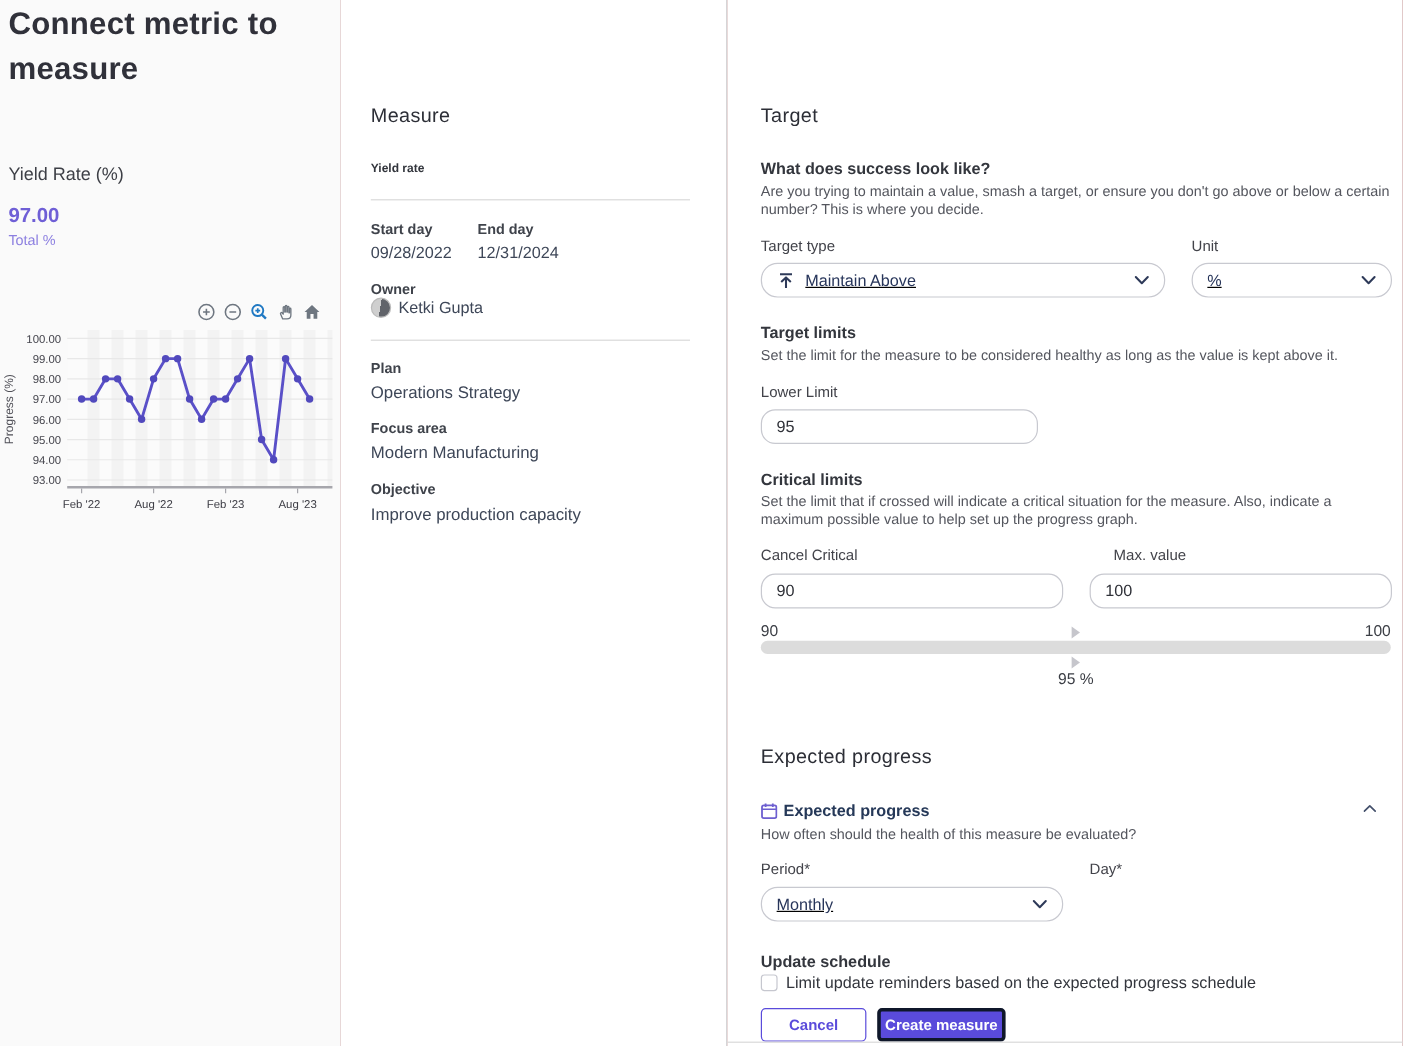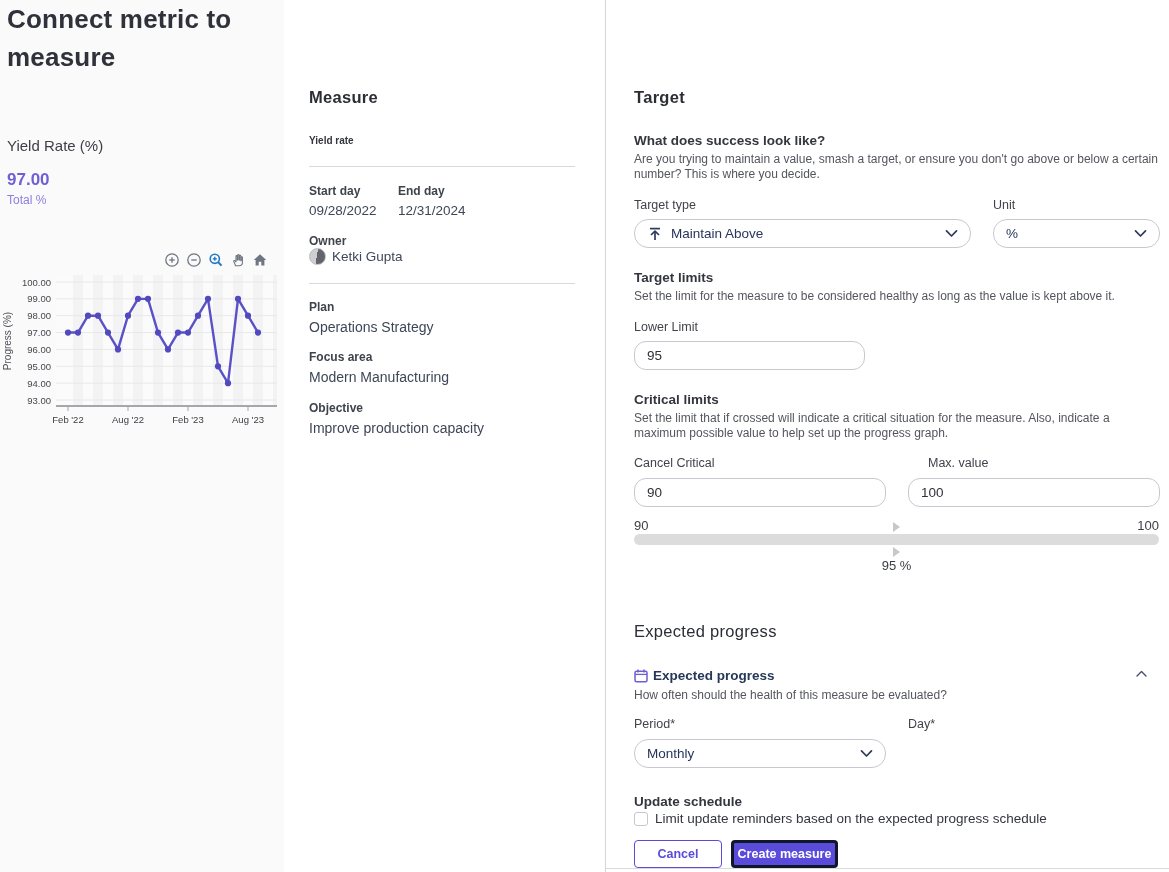--- a/index.html
+++ b/index.html
@@ -12,38 +12,38 @@
   .metric-name { position:absolute; left:7px; top:137px; font-size:15px; color:#3d3f46; }
   .metric-value { position:absolute; left:7px; top:170px; font-size:17px; font-weight:700; color:#6f5fd6; }
   .metric-unit { position:absolute; left:7px; top:193px; font-size:12px; color:#8c7fe0; }
 
   .chart-toolbar { position:absolute; left:163px; top:251px; display:flex; gap:5px; align-items:center; }
   .tb-btn { width:17px; height:17px; display:flex; align-items:center; justify-content:center; cursor:pointer; }
   .chart-wrap { position:absolute; left:0; top:270px; width:284px; height:160px; }
 
   
   .mid-panel { position:absolute; left:284px; top:0; width:321px; height:872px; background:#fff; }
-  .sec-heading { font-size:16.5px; font-weight:700; color:#2c2e36; letter-spacing:.3px; }
+  .sec-heading { font-size:16.5px; font-weight:400; color:#2c2e36; letter-spacing:.3px; }
   .mid-panel .sec-heading { position:absolute; left:25px; top:88px; }
   .measure-name { position:absolute; left:25px; top:135px; font-size:10px; font-weight:700; color:#33363d; }
   .hr { position:absolute; left:25px; width:266px; height:1px; background:#d9d9d9; }
   .flabel { font-size:12px; font-weight:700; color:#3f434b; }
   .fvalue { font-size:13.5px; color:#3e4758; }
   .owner-row { position:absolute; left:25px; top:248px; display:flex; align-items:center; gap:6px; }
   .avatar { width:17px; height:17px; border-radius:50%; background:linear-gradient(100deg,#cfcfcf 46%,#61646a 46%); border:1px solid #bbb; }
 
   
   .v-divider { position:absolute; left:605px; top:0; width:1px; height:872px; background:#d5d5d7; }
   .right-panel { position:absolute; left:606px; top:0; width:563px; height:872px; background:#fff; }
   .right-panel .sec-heading { position:absolute; left:28px; top:88px; }
   .subhead { font-size:13.5px; font-weight:700; color:#33363d; }
   .desc { font-size:12px; line-height:15px; color:#54565e; }
   .ctl-label { font-size:12.5px; font-weight:500; color:#42434a; }
 
-  .dropdown { position:absolute; height:29px; border:1px solid #c8c9d0; border-radius:14px; background:#fff; display:flex; align-items:center; padding:0 12px; cursor:pointer; }
+  .dropdown { position:absolute; height:29px; border:1px solid #c8c9d0; border-radius:14px; background:#fff; display:flex; align-items:center; padding:0 12px; cursor:pointer;text-decoration:underline; }
   .dropdown .dd-text { font-size:13.5px; color:#27355a; flex:1; white-space:nowrap; overflow:hidden; }
   .dropdown .dd-icon { margin-right:8px; display:flex; }
   .dropdown .chev { display:flex; margin-left:6px; }
 
   .txt-input { position:absolute; height:29px; border:1px solid #c8c9d0; border-radius:12px; background:#fff; font-size:13.5px; color:#2f3138; padding:0 12px; font-family:"Liberation Sans",sans-serif; outline:none; }
 
   .slider-track { position:absolute; left:28px; top:534px; width:525px; height:11px; border-radius:6px; background:#dcdcdc; cursor:pointer; }
   .tri { position:absolute; width:0; height:0; border-top:5px solid transparent; border-bottom:5px solid transparent; border-left:7px solid #c6c6cc; }
   .slider-minmax { position:absolute; font-size:13px; color:#3b3e45; }
   .slider-current { position:absolute; left:28px; top:558px; width:525px; text-align:center; font-size:13px; color:#3b3e45; }

